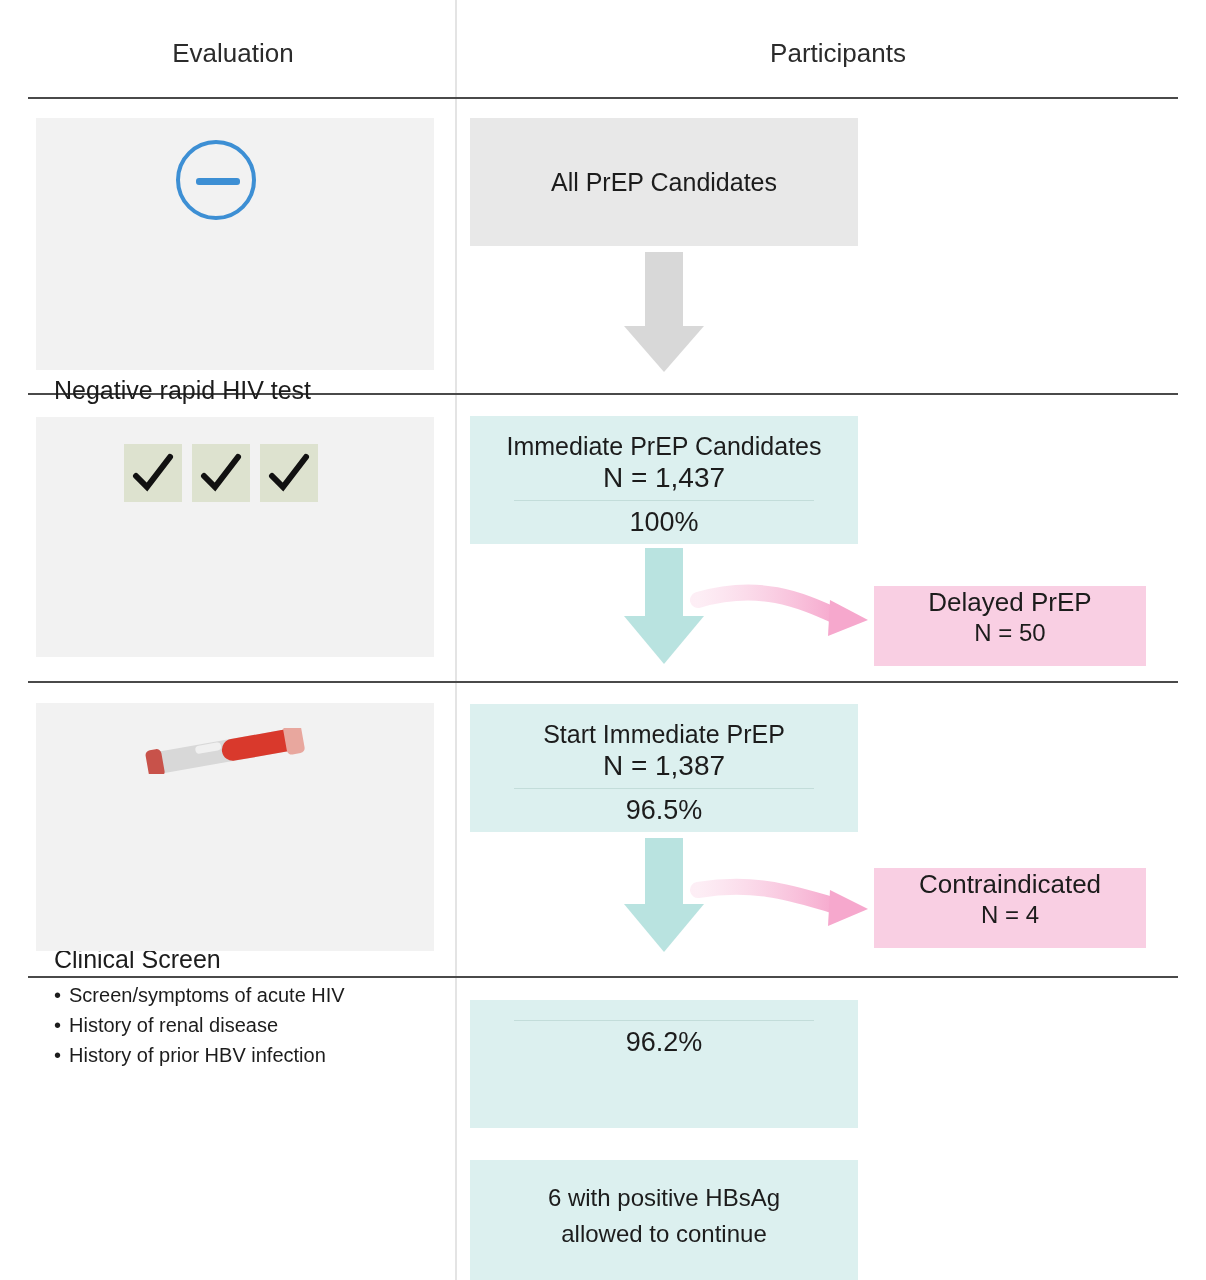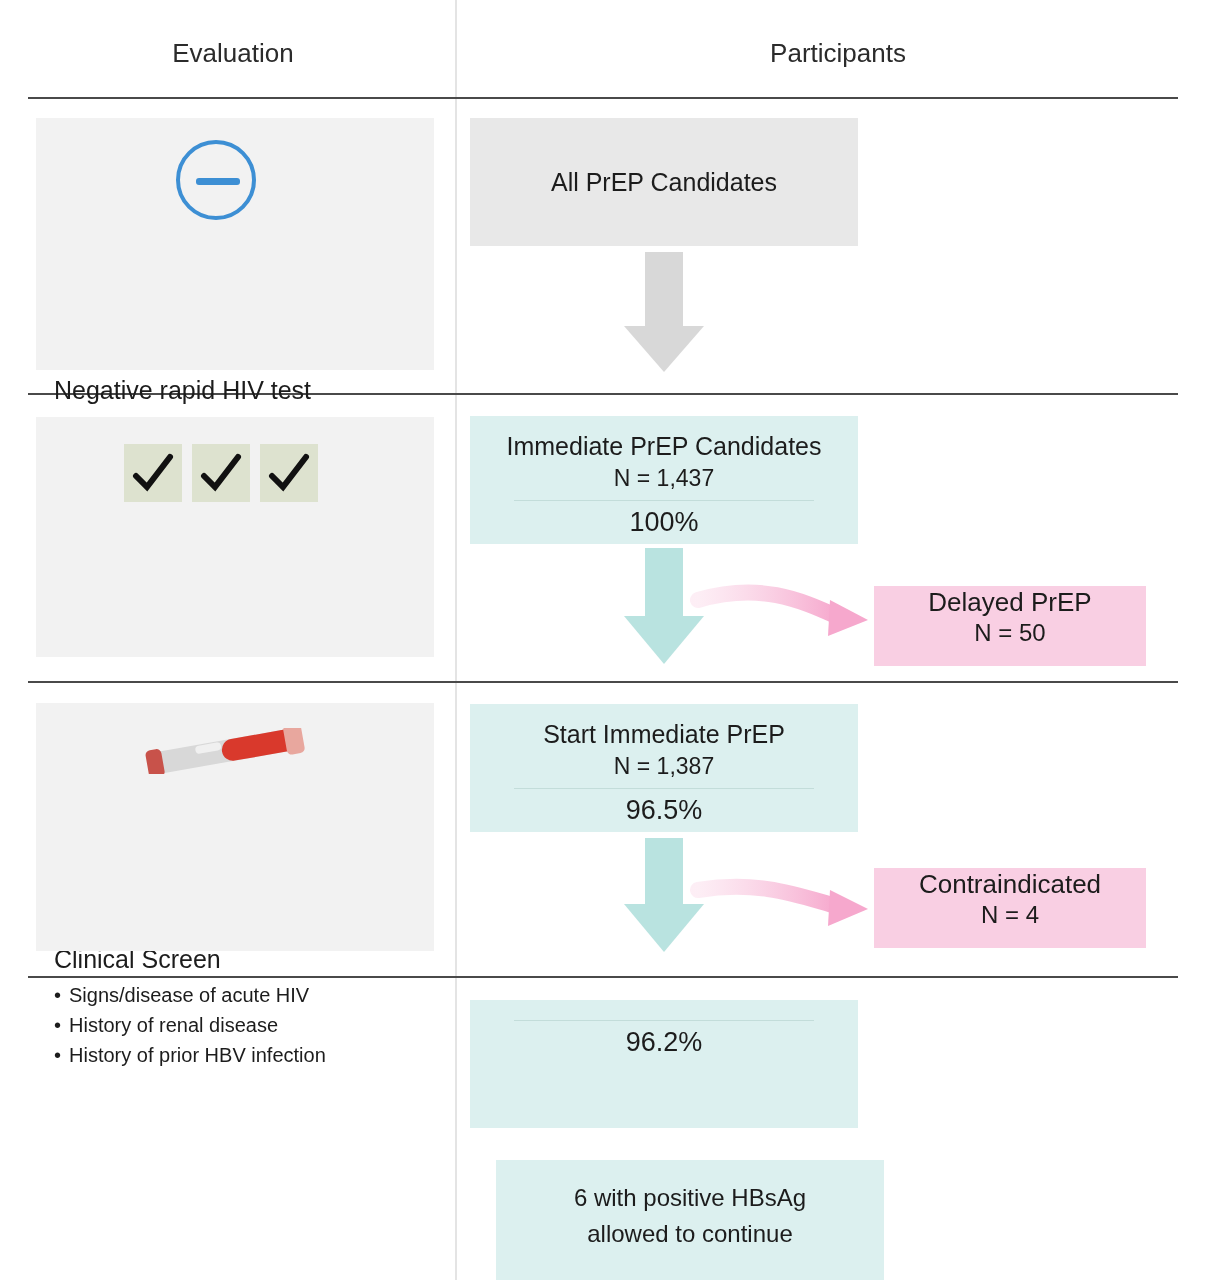--- a/index.html
+++ b/index.html
@@ -166,38 +166,38 @@
   }
   .teal-box.b1 { top: 416px; height: 128px; }
   .teal-box.b2 { top: 704px; height: 128px; }
   .teal-box.b3 { top: 1000px; height: 128px; }
   .teal-box .line1 {
     font-size: 25px;
     color: #1c1c1c;
     line-height: 32px;
   }
   .teal-box .line2 {
-    font-size: 23px;
+    font-size: 28px;
     color: #1c1c1c;
     line-height: 32px;
   }
   .teal-box .sep {
     width: 300px;
     height: 1px;
     background: #c3ddda;
     margin: 6px auto 4px auto;
   }
   .teal-box .pct {
     font-size: 27px;
     color: #1c1c1c;
     line-height: 34px;
   }
 
   .teal-note {
-    left: 496px;
+    left: 470px;
     top: 1160px;
     width: 388px;
     height: 120px;
     background: #dcf0ef;
     padding-top: 20px;
     font-size: 24px;
     line-height: 36px;
     color: #1c1c1c;
   }
 
@@ -248,21 +248,21 @@
 <div class="eval-panel p1">
   <div class="eval-title">Negative rapid HIV test</div>
 </div>
 <div class="neg-circle">
   <div class="bar"></div>
 </div>
 
 <div class="eval-panel p2">
   <div class="eval-title">Clinical Screen</div>
   <ul class="eval-list">
-    <li>Signs/disease of acute HIV</li>
+    <li>Screen/symptoms of acute HIV</li>
     <li>History of renal disease</li>
     <li>History of prior HBV infection</li>
   </ul>
 </div>
 <div class="checks">
   <div class="check-box">
     <svg width="42" height="42" viewBox="0 0 42 42">
         <path d="M4 24 L15 35 L38 5" stroke="#111" stroke-width="6" fill="none" stroke-linecap="round"></path>
       </svg>
   </div>

